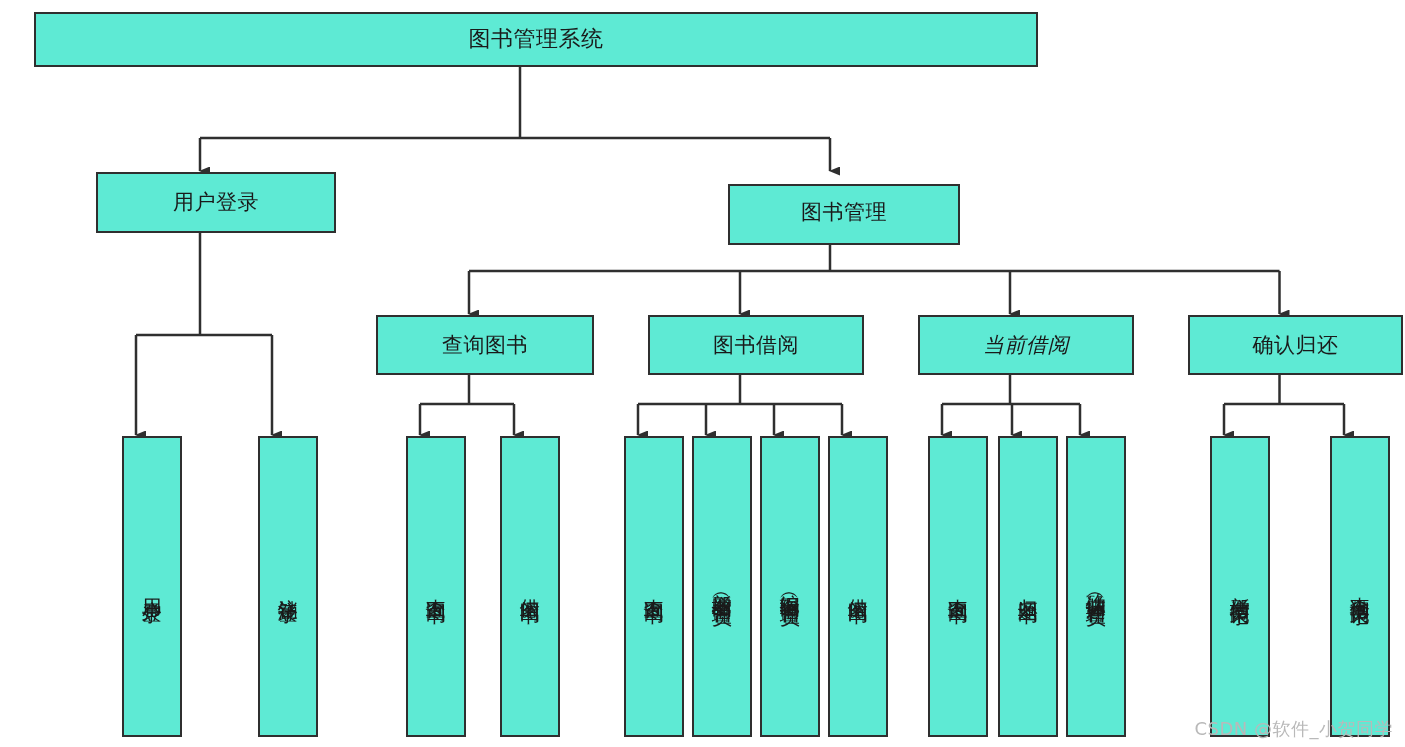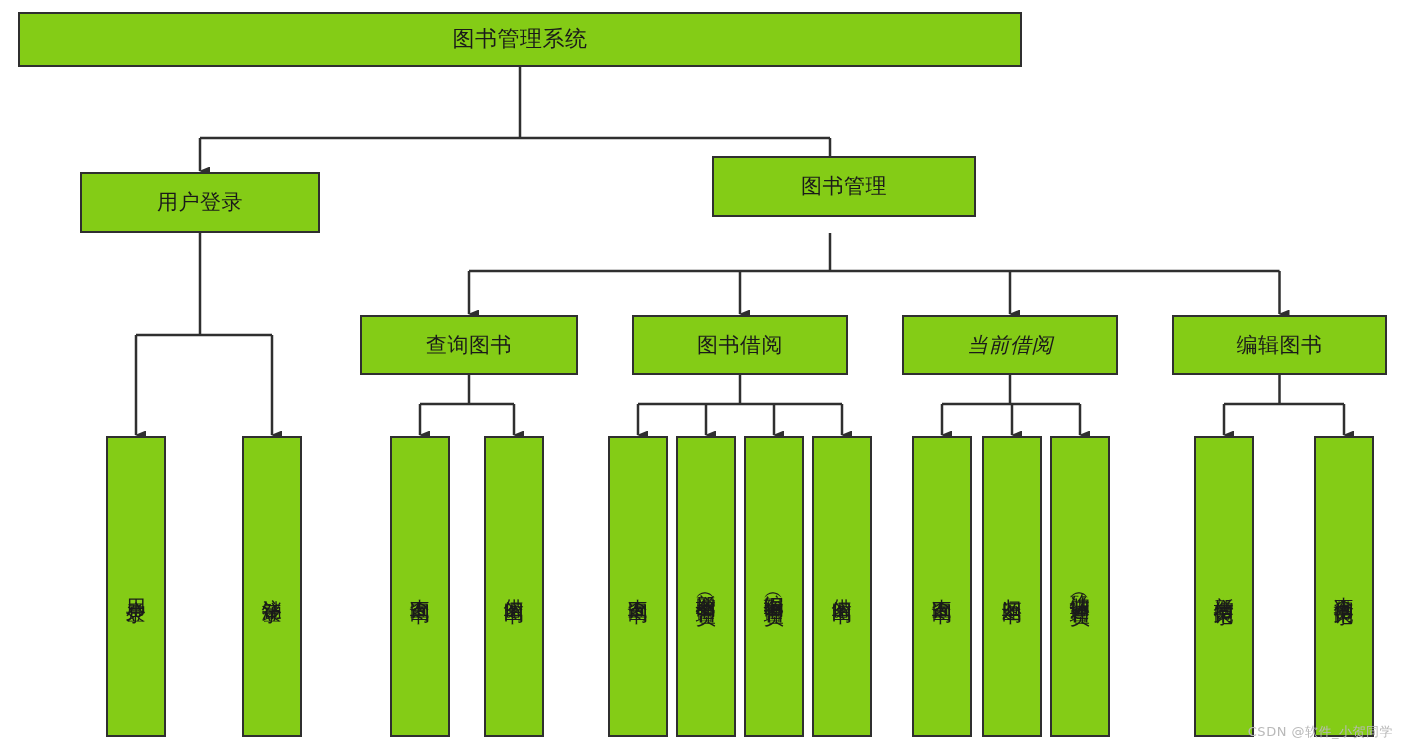--- a/index.html
+++ b/index.html
@@ -23,26 +23,27 @@
     position: absolute;
     left: 0;
     top: 0;
     width: 1405px;
     height: 747px;
     pointer-events: none;
   }
   .node-box {
     position: absolute;
     box-sizing: border-box;
-    background: #84cc16;
+    background: #5eead4;
     border: 2px solid #2f2f2f;
     display: flex;
     align-items: center;
     justify-content: center;
     overflow: hidden;
+    margin-left: 16px;
   }
   .node-label {
     color: #1a1a1a;
     text-align: center;
     line-height: 1.28;
     letter-spacing: 0.5px;
     white-space: nowrap;
   }
   .node-box.horizontal .node-label {
     font-size: 21px;
@@ -59,21 +60,21 @@
     writing-mode: vertical-rl;
     text-orientation: upright;
     line-height: 1.12;
     letter-spacing: 2px;
     max-height: 288px;
   }
   #watermark {
     position: absolute;
     right: 12px;
     bottom: 6px;
-    font-size: 13px;
+    font-size: 18px;
     color: #b9b9b9;
     letter-spacing: 0.5px;
     white-space: nowrap;
     user-select: none;
   }
 </style>
 </head>
 <body>
 
 <div id="diagram-root">
@@ -121,34 +122,34 @@
       </g>
   </svg>
 
   <div id="nodes-layer">
       <div class="node-box root horizontal" style="left: 18px; top: 12px; width: 1004px; height: 55px;">
         <span class="node-label">图书管理系统</span>
       </div>
       <div class="node-box level1 horizontal" style="left: 80px; top: 172px; width: 240px; height: 61px;">
         <span class="node-label">用户登录</span>
       </div>
-      <div class="node-box level1 horizontal" style="left: 712px; top: 156px; width: 264px; height: 61px;">
+      <div class="node-box level1 horizontal" style="left: 712px; top: 184px; width: 232px; height: 61px; font-family: Liberation Mono, monospace;">
         <span class="node-label">图书管理</span>
       </div>
       <div class="node-box level2 horizontal" style="left: 360px; top: 315px; width: 218px; height: 60px;">
         <span class="node-label">查询图书</span>
       </div>
       <div class="node-box level2 horizontal" style="left: 632px; top: 315px; width: 216px; height: 60px;">
         <span class="node-label">图书借阅</span>
       </div>
       <div class="node-box level2 horizontal" style="left: 902px; top: 315px; width: 216px; height: 60px; font-style: italic;">
         <span class="node-label">当前借阅</span>
       </div>
       <div class="node-box level2 horizontal" style="left: 1172px; top: 315px; width: 215px; height: 60px;">
-        <span class="node-label">编辑图书</span>
+        <span class="node-label">确认归还</span>
       </div>
       <div class="node-box leaf vertical" style="left: 106px; top: 436px; width: 60px; height: 301px;">
         <span class="node-label">用户登录</span>
       </div>
       <div class="node-box leaf vertical" style="left: 242px; top: 436px; width: 60px; height: 301px;">
         <span class="node-label">注销登录</span>
       </div>
       <div class="node-box leaf vertical" style="left: 390px; top: 436px; width: 60px; height: 301px;">
         <span class="node-label">查询图书</span>
       </div>

